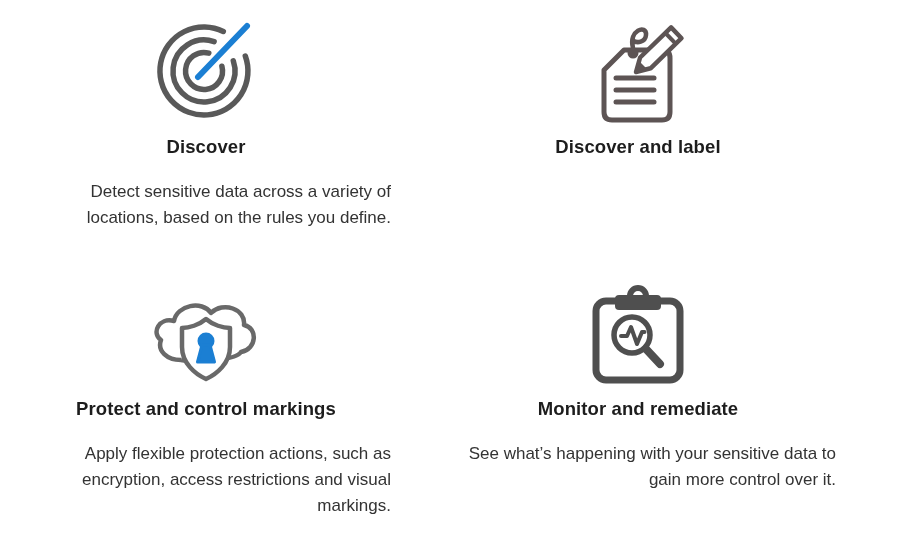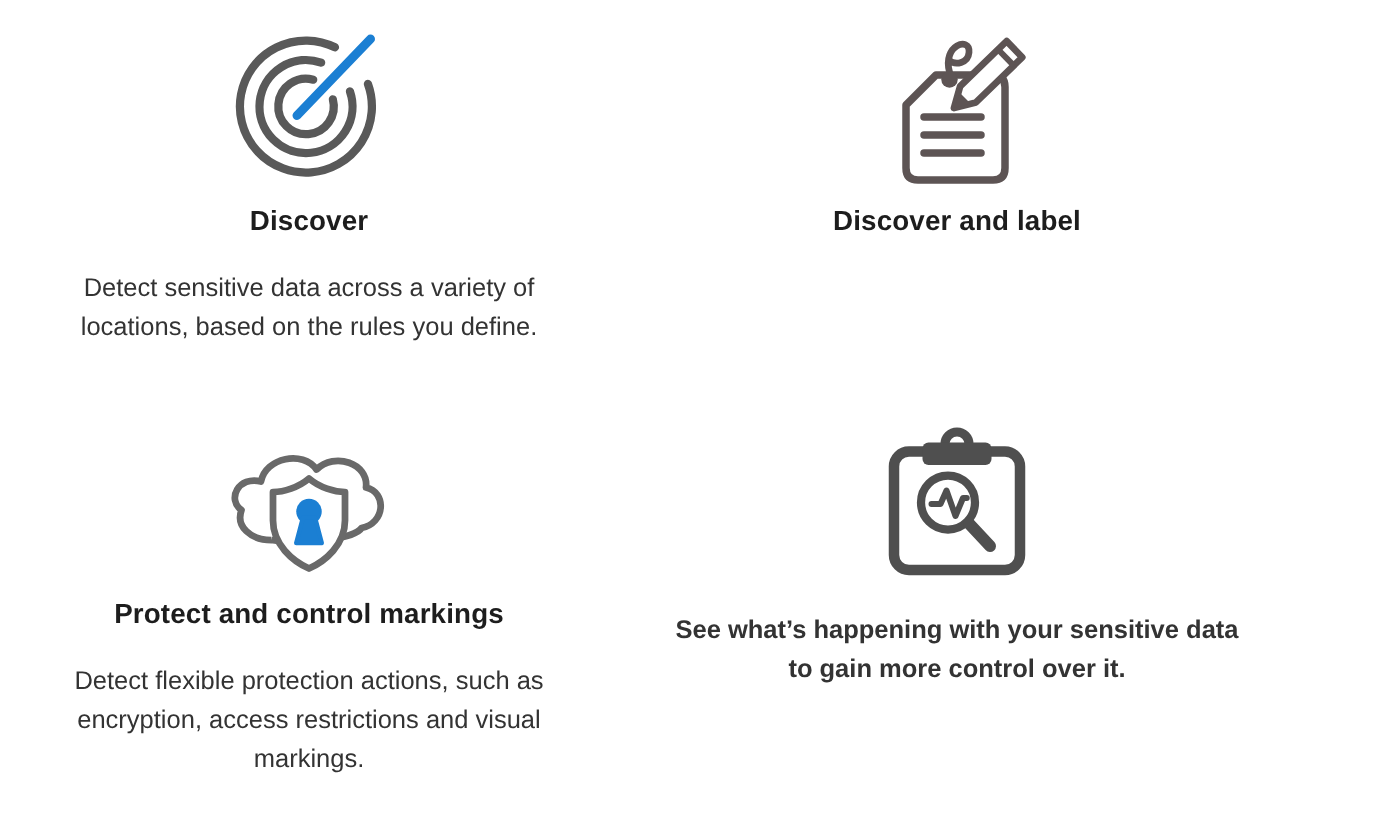--- a/index.html
+++ b/index.html
@@ -48,25 +48,25 @@
     font-weight: bold;
     color: var(--heading-text);
     line-height: 22px;
     letter-spacing: 0.1px;
   }
   .feature-desc {
     margin: 21px 0 0;
     font-size: 17px;
     color: var(--body-text);
     line-height: 26px;
-    text-align: center;
+    text-align: right;
   }
   .w370 { max-width: 370px; }
   .w380 { max-width: 380px; }
-  .w415 { max-width: 415px; font-weight: bold; }
+  .w415 { max-width: 415px; }
 
   
   .st-gray   { stroke: var(--icon-gray); fill: none; }
   .st-warm   { stroke: var(--icon-warm-gray); fill: none; }
   .st-dark   { stroke: var(--icon-dark-gray); fill: none; }
   .st-cloud  { stroke: var(--icon-cloud-gray); fill: none; }
   .st-blue   { stroke: var(--accent-blue); fill: none; }
   .fl-warm   { fill: var(--icon-warm-gray); }
   .fl-dark   { fill: var(--icon-dark-gray); }
   .fl-blue   { fill: var(--accent-blue); }
@@ -110,30 +110,31 @@
   <section class="feature row2">
     <div class="icon-box">
       <svg width="122" height="102" viewBox="0 0 122 102" aria-hidden="true">
         <path class="st-cloud" stroke-width="4.5" stroke-linejoin="round" d="M36 77 C22 77 12 68 16 57 C6 50 14 34 29 38 C32 22 57 17 66 30 C78 18 101 26 99 42 C113 45 112 66 96 69 C92 76 56 81 36 77"></path>
         <path class="fl-white st-cloud" stroke-width="4.5" stroke-linejoin="round" d="M61 36 C68 42 78 45 85 45 L85 64 C85 80 72 91 61 96 C50 91 37 80 37 64 L37 45 C44 45 54 42 61 36 Z"></path>
         <circle class="fl-blue" cx="61" cy="58" r="8.5"></circle>
         <path class="fl-blue st-blue" stroke-width="3" stroke-linejoin="round" d="M57 62 L65 62 L69.5 79 L52.5 79 Z"></path>
       </svg>
     </div>
     <h3 class="feature-title">Protect and control markings</h3>
-    <p class="feature-desc w370">Detect flexible protection actions, such as encryption, access restrictions and visual markings.</p>
+    <p class="feature-desc w370">Apply flexible protection actions, such as encryption, access restrictions and visual markings.</p>
   </section>
 
   <section class="feature row2">
     <div class="icon-box">
       <svg width="104" height="104" viewBox="0 0 104 104" aria-hidden="true">
         <circle class="st-dark" stroke-width="6" cx="52" cy="14" r="8"></circle>
         <rect class="st-dark" stroke-width="7" x="10" y="19" width="84" height="79" rx="10"></rect>
         <rect class="fl-dark" x="29" y="13" width="46" height="15" rx="4"></rect>
         <circle class="st-dark" stroke-width="5.5" cx="46" cy="53" r="18"></circle>
         <path class="st-dark" stroke-width="8" stroke-linecap="round" d="M60 67 L74 82"></path>
         <path class="st-dark" stroke-width="4" stroke-linecap="round" stroke-linejoin="round" d="M35 54 L41 54 L45 45 L51 62 L56 50 L58.5 50"></path>
       </svg>
     </div>
+    <h3 class="feature-title">Monitor and remediate</h3>
     <p class="feature-desc w415">See what’s happening with your sensitive data to gain more control over it.</p>
   </section>
 
 </div>
 
 </body></html>

